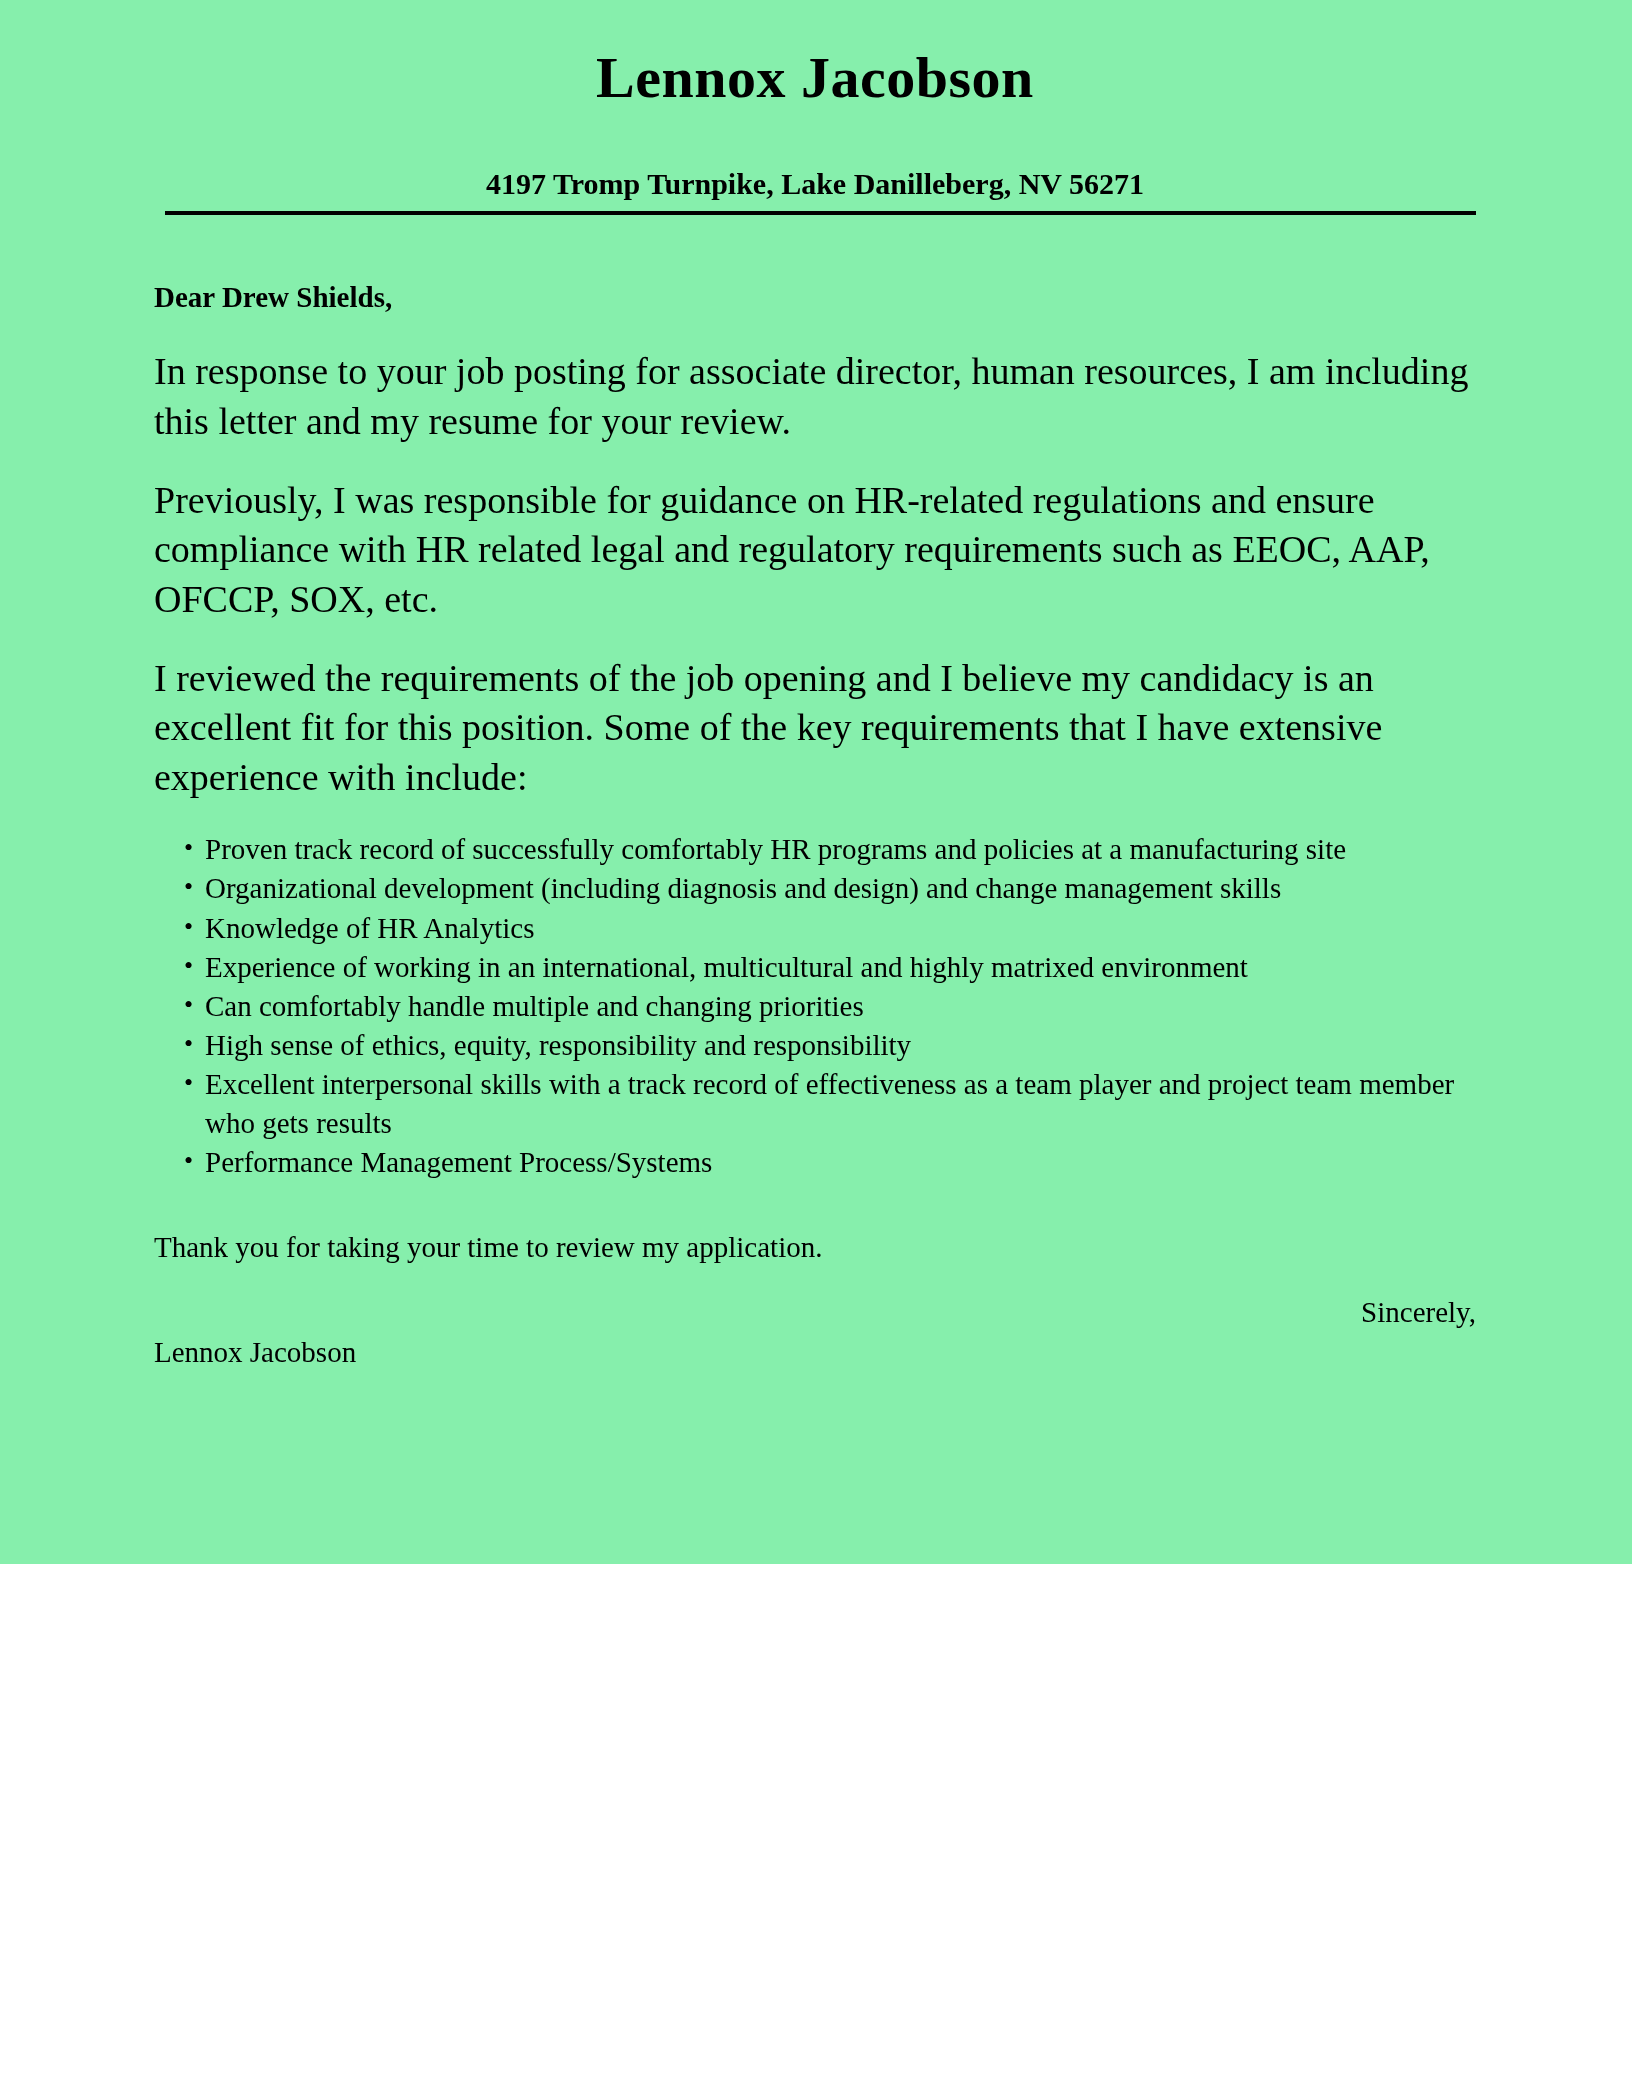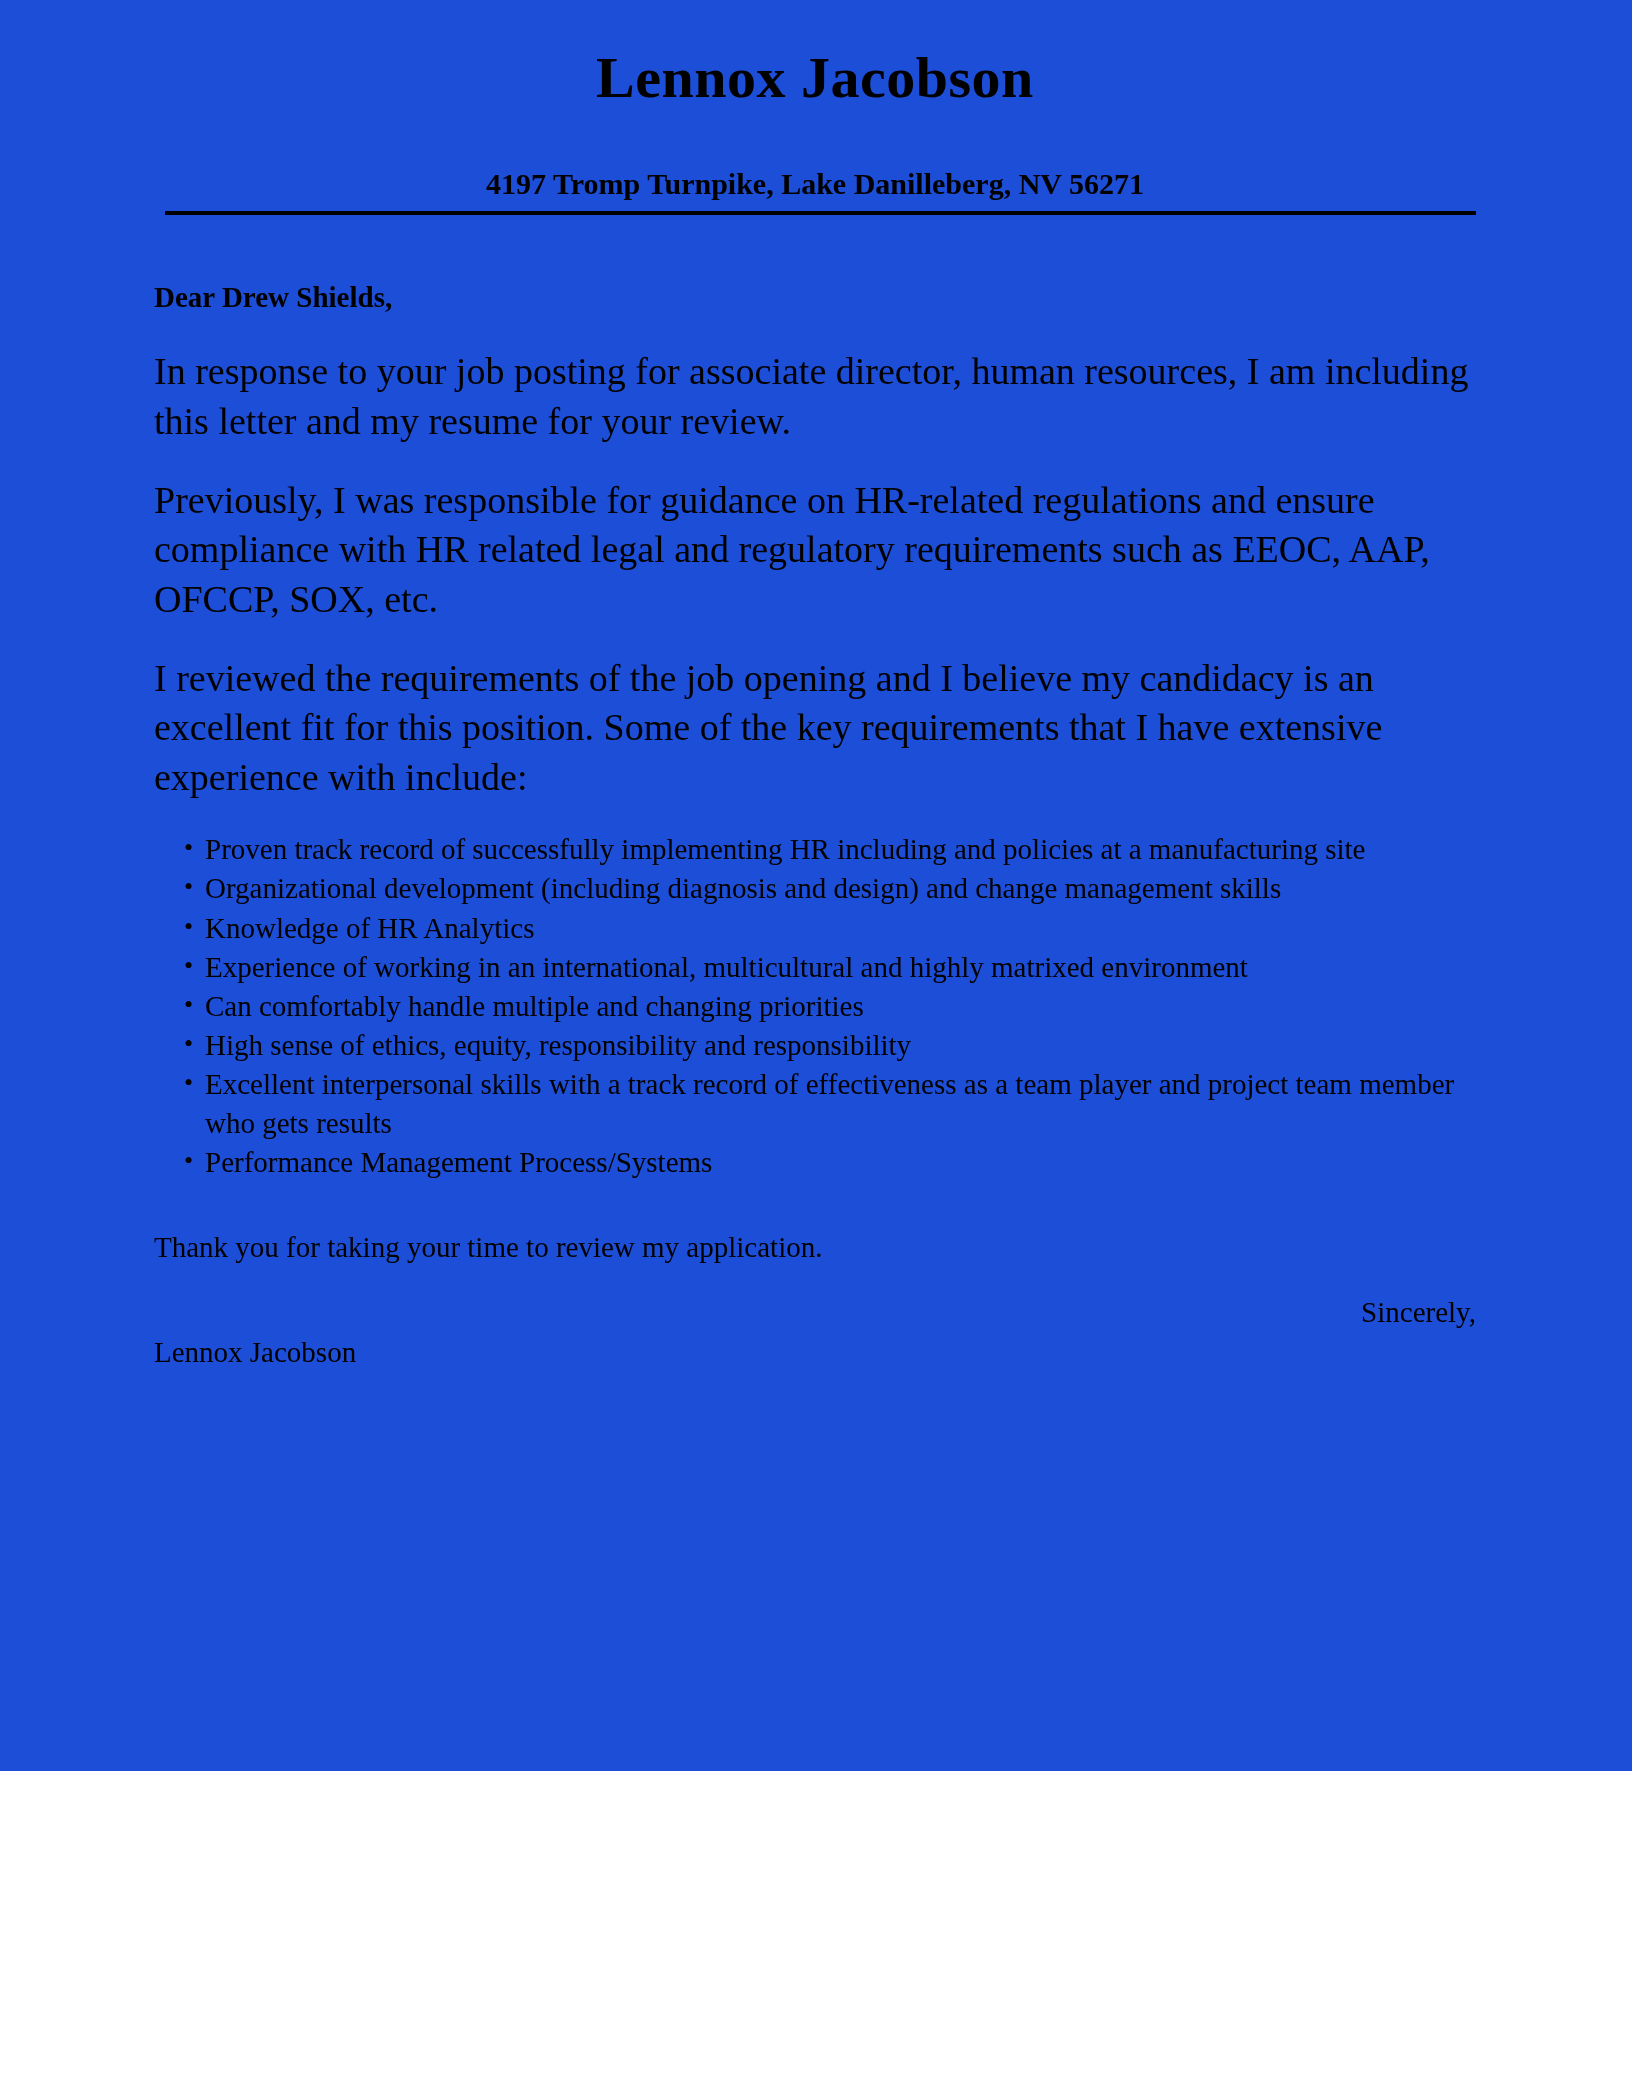--- a/index.html
+++ b/index.html
@@ -6,24 +6,24 @@
   html, body { margin: 0; padding: 0; }
   body {
     width: 1632px;
     height: 2098px;
     background: #ffffff;
     color: #000000;
     font-family: "Liberation Serif", "DejaVu Serif", serif;
   }
   .page {
     width: 1632px;
-    height: 1771px;
+    height: 1564px;
     padding: 46px 156px 40px 154px;
     overflow: hidden;
-    background: #1d4ed8;
+    background: #86efac;
   }
   .sender-name {
     margin: 0;
     text-align: center;
     font-size: 58px;
     line-height: 1.12;
     font-weight: 700;
     letter-spacing: 0.5px;
   }
   .sender-address {
@@ -101,21 +101,21 @@
 
     <p class="para">In response to your job posting for associate director, human resources, I am including this letter and my resume for your review.</p>
 
     <p class="para">Previously, I was responsible for guidance on HR-related regulations and ensure compliance with HR related legal and regulatory requirements such as EEOC, AAP, OFCCP, SOX, etc.</p>
 
     <p class="para">I reviewed the requirements of the job opening and I believe my candidacy is an excellent fit for this position. Some of the key requirements that I have extensive experience with include:</p>
 
     <ul class="bullet-list">
       <li class="bullet-item">
         <span class="bullet-marker">•</span>
-        <span class="bullet-text">Proven track record of successfully implementing HR including and policies at a manufacturing site</span>
+        <span class="bullet-text">Proven track record of successfully comfortably HR programs and policies at a manufacturing site</span>
       </li>
       <li class="bullet-item">
         <span class="bullet-marker">•</span>
         <span class="bullet-text">Organizational development (including diagnosis and design) and change management skills</span>
       </li>
       <li class="bullet-item">
         <span class="bullet-marker">•</span>
         <span class="bullet-text">Knowledge of HR Analytics</span>
       </li>
       <li class="bullet-item">

